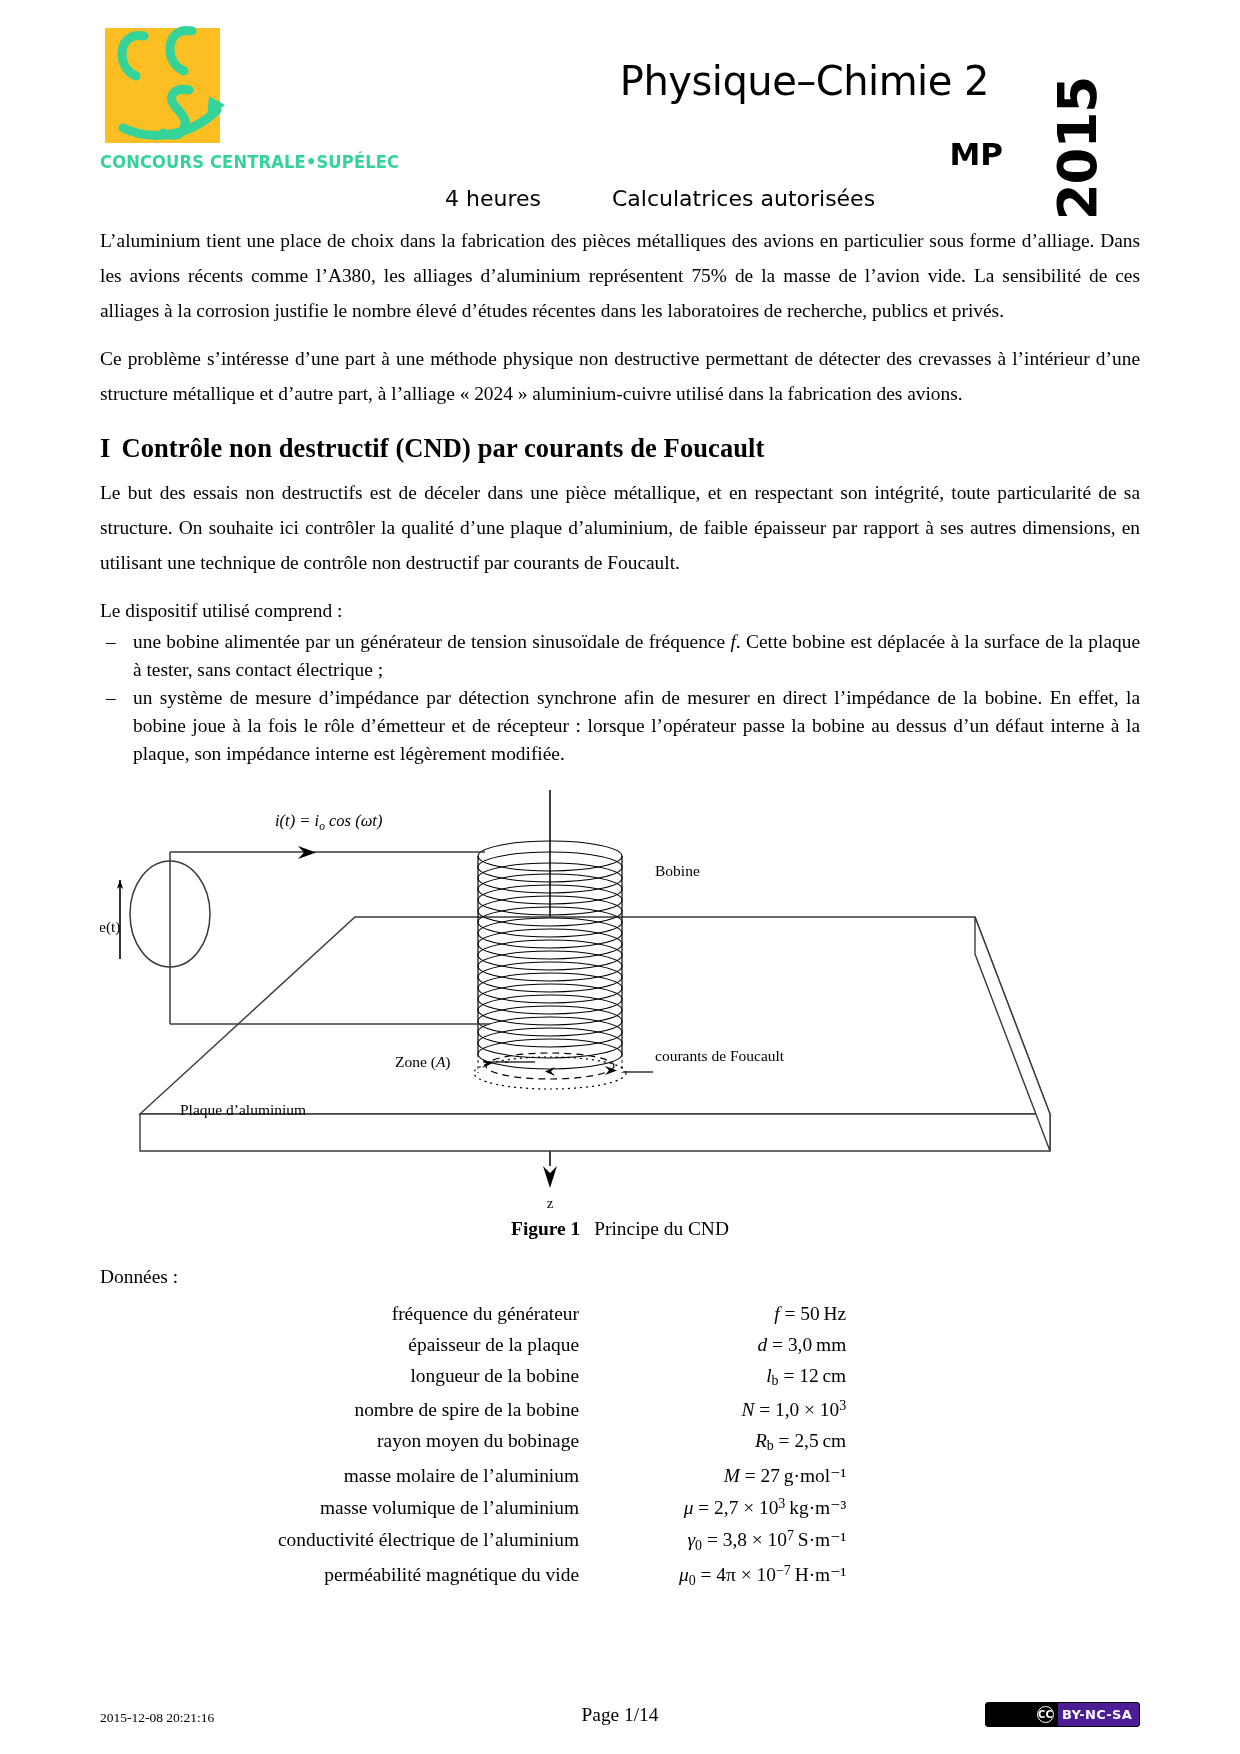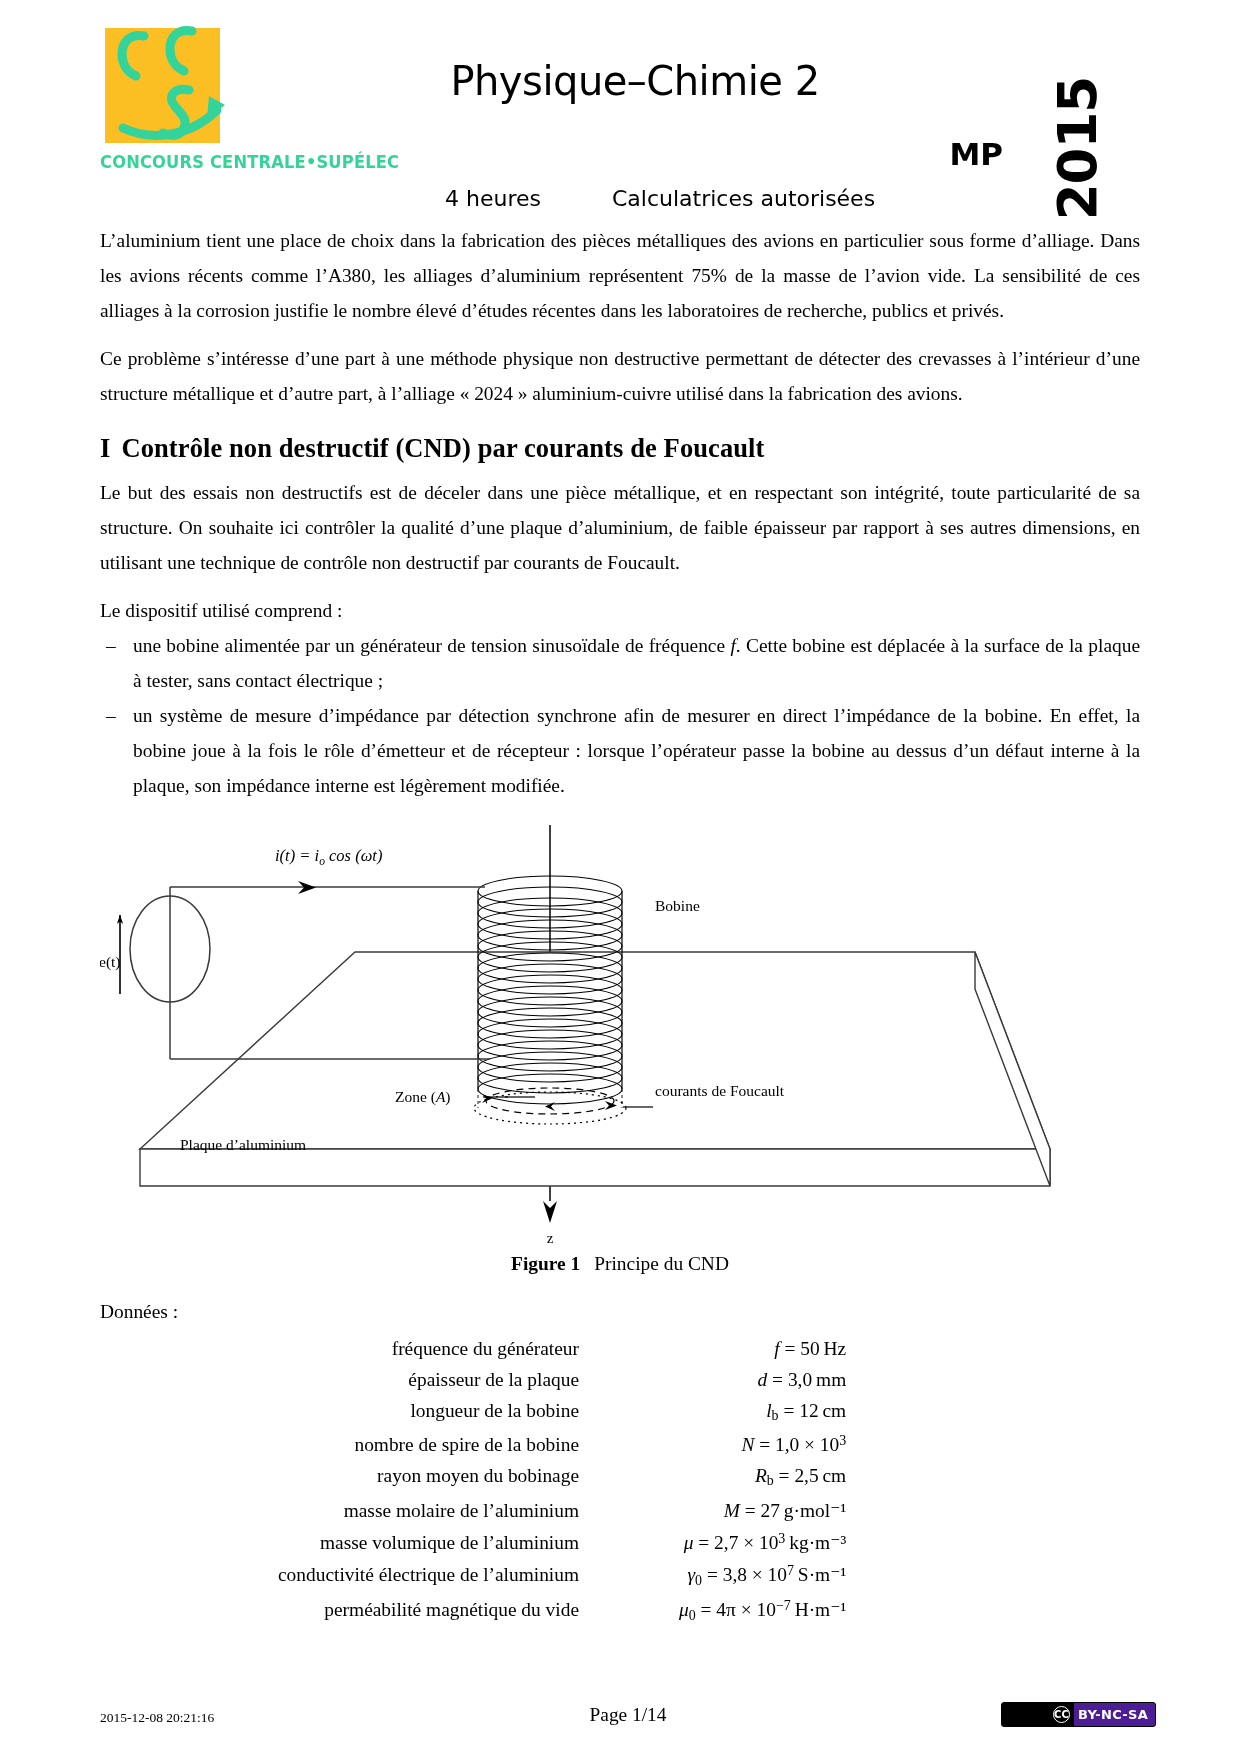--- a/index.html
+++ b/index.html
@@ -47,23 +47,23 @@
     font-family: "DejaVu Sans", sans-serif;
     font-weight: bold;
     font-size: 17.5px;
     letter-spacing: 0.2px;
     transform: scaleX(0.93);
     transform-origin: left center;
     white-space: nowrap;
   }
   .title-main {
     position: absolute;
-    left: 190px; top: 30px;
+    left: 199px; top: 30px;
     width: 690px;
-    text-align: center;
+    text-align: right;
     font-family: "DejaVu Sans", sans-serif;
     font-size: 40px;
     font-weight: 400;
     letter-spacing: -0.5px;
   }
   .title-mp {
     position: absolute;
     right: 137px; top: 108px;
     font-family: "DejaVu Sans", sans-serif;
     font-size: 31px;
@@ -111,21 +111,21 @@
   h2.section .num { margin-right: 11px; }
   ul.dashlist {
     list-style: none;
     margin: 0 0 13px 0;
     padding: 0;
   }
   ul.dashlist li {
     position: relative;
     padding-left: 33px;
     font-size: 19.4px;
-    line-height: 35px;
+    line-height: 28px;
     text-align: justify;
     margin-bottom: 0;
   }
   ul.dashlist li::before {
     content: "\2013";
     position: absolute;
     left: 6px; top: 0;
   }
   .mi { font-style: italic; font-family: "Liberation Serif", serif; }
 
@@ -159,21 +159,21 @@
   table.data td.lab { padding-right: 100px; white-space: nowrap; }
   table.data td.val { white-space: nowrap; font-style: italic; }
   table.data td.val .up { font-style: normal; }
   sub, sup { font-style: normal; font-size: 0.72em; }
   sub { vertical-align: -0.25em; }
   sup { vertical-align: 0.45em; }
 
   
   .footer {
     position: absolute;
-    left: 100px; right: 84px;
+    left: 100px; right: 100px;
     bottom: 48px;
     height: 30px;
   }
   .footer .ts {
     position: absolute; left: 0; top: 6px;
     font-size: 13.5px;
   }
   .footer .pg {
     position: absolute; left: 0; right: 0; top: 0;
     text-align: center;

